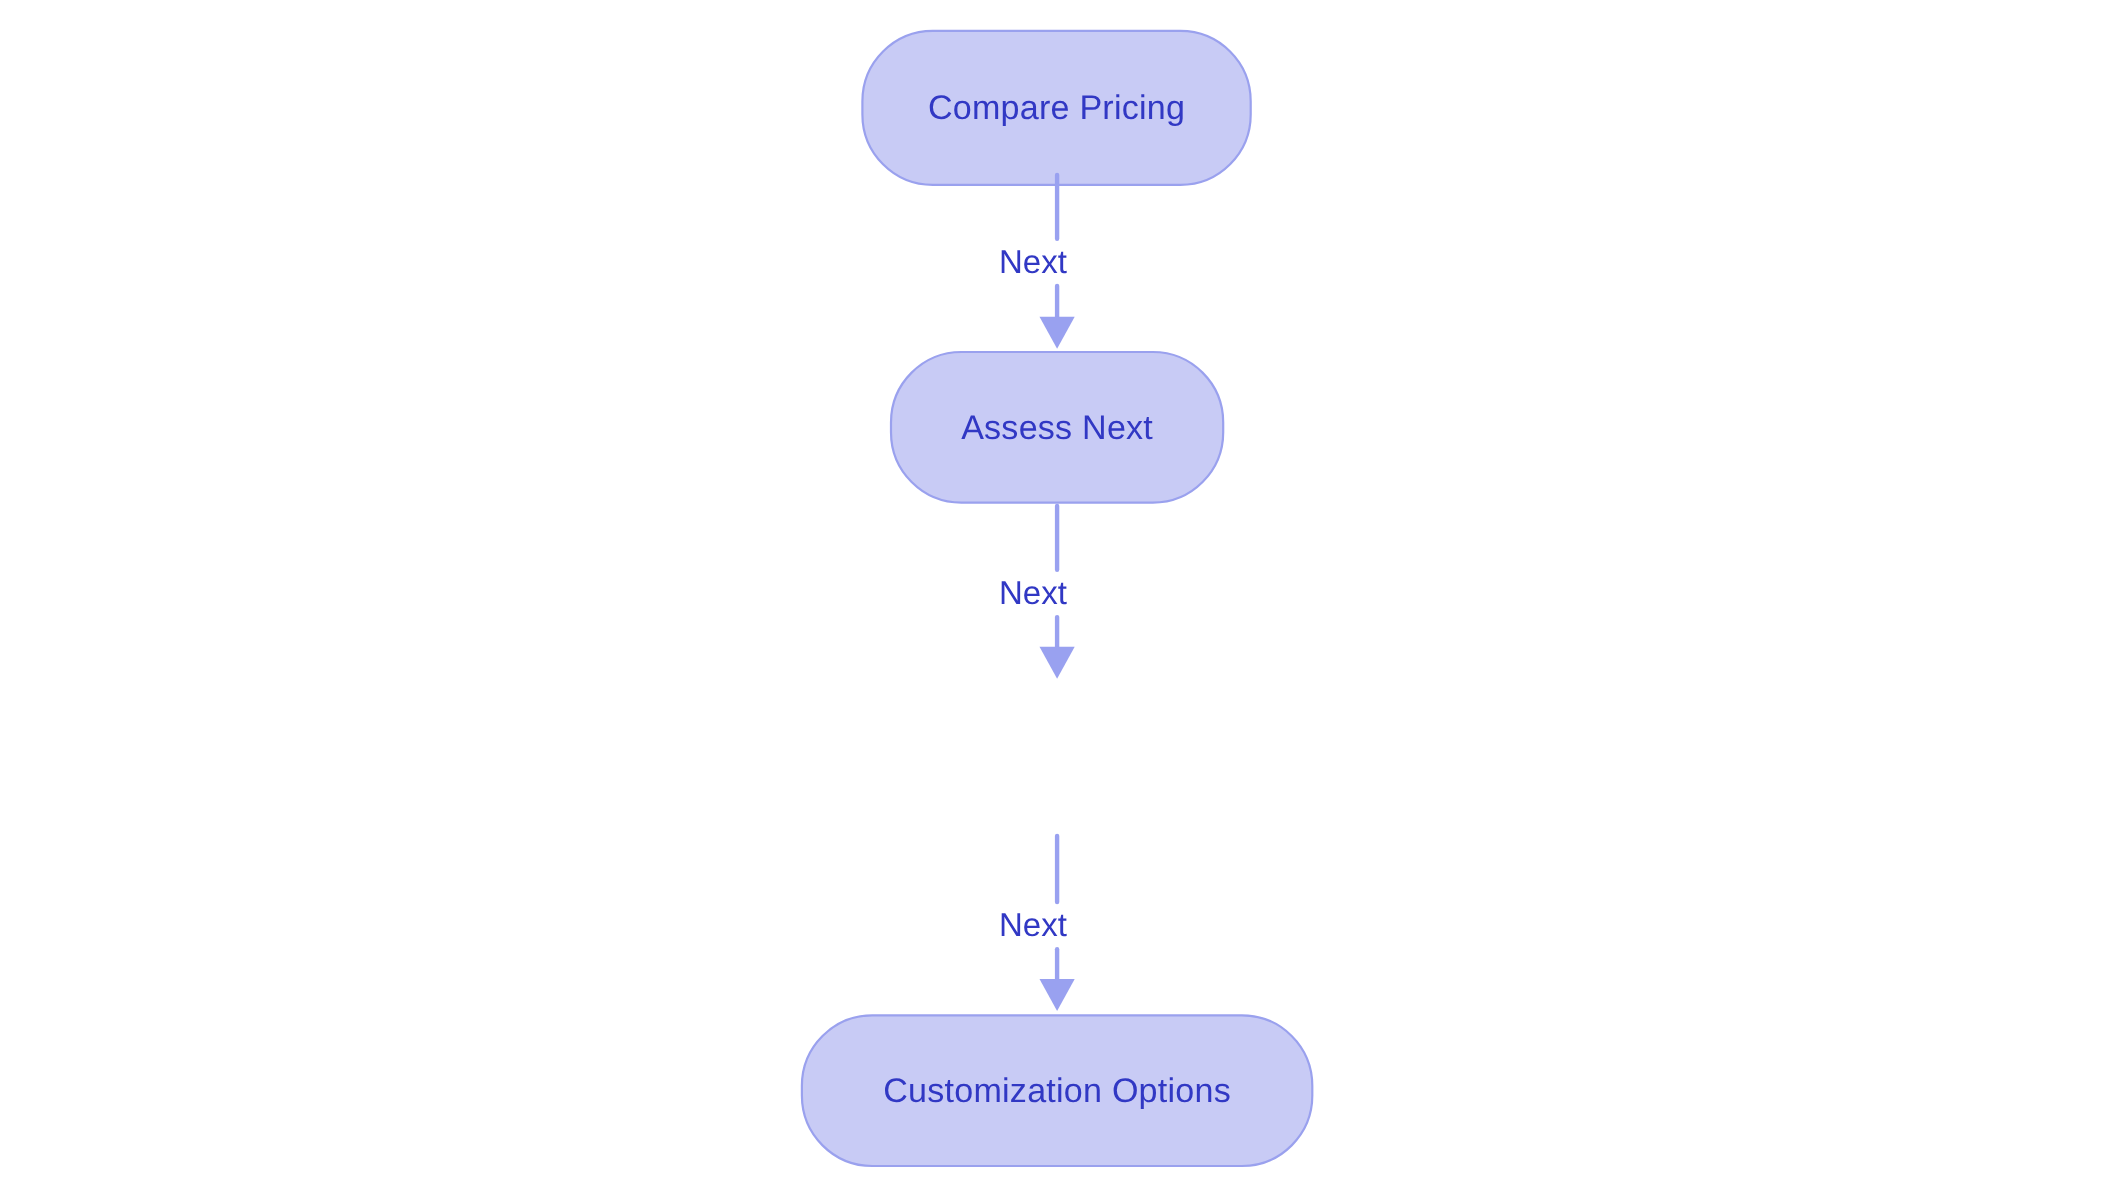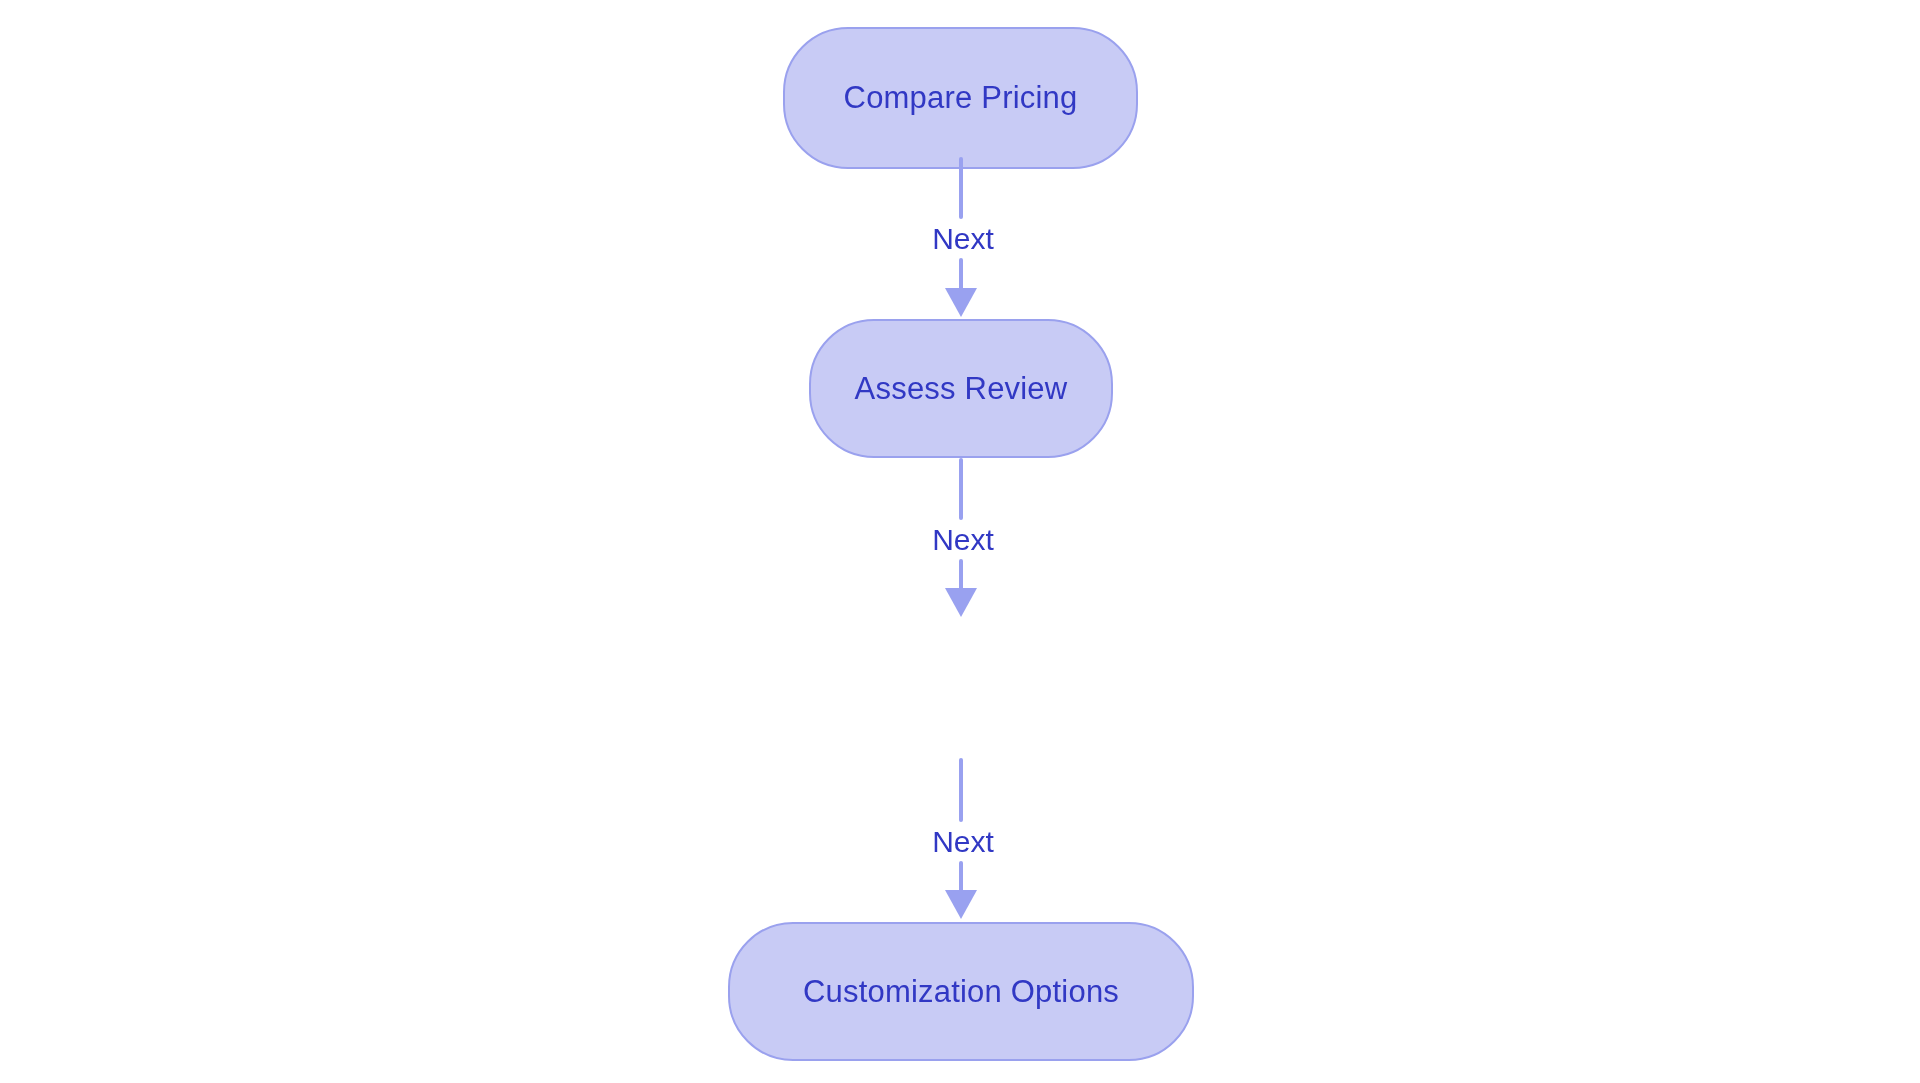--- a/index.html
+++ b/index.html
@@ -57,21 +57,21 @@
     border-left: 16px solid transparent;
     border-right: 16px solid transparent;
     border-top: 29px solid #99a1f0;
   }
   .ah1 { top: 288px; }
   .ah2 { top: 588px; }
   .ah3 { top: 890px; }
 
   .edge-label {
     position: absolute;
-    left: 883px;
+    left: 859px;
     width: 160px;
     text-align: center;
     color: #3138c4;
     font-size: 30px;
     font-weight: 500;
     background: #ffffff;
   }
   .el1 { top: 222px; }
   .el2 { top: 523px; }
   .el3 { top: 825px; }
@@ -84,21 +84,21 @@
   <div class="node n1">
     <span>Compare Pricing</span>
   </div>
 
   <div class="vline c1a"></div>
   <div class="edge-label el1">Next</div>
   <div class="vline c1b"></div>
   <div class="arrowhead ah1"></div>
 
   <div class="node n2">
-    <span>Assess Review</span>
+    <span>Assess Next</span>
   </div>
 
   <div class="vline c2a"></div>
   <div class="edge-label el2">Next</div>
   <div class="vline c2b"></div>
   <div class="arrowhead ah2"></div>
 
 
   <div class="vline c3a"></div>
   <div class="edge-label el3">Next</div>

